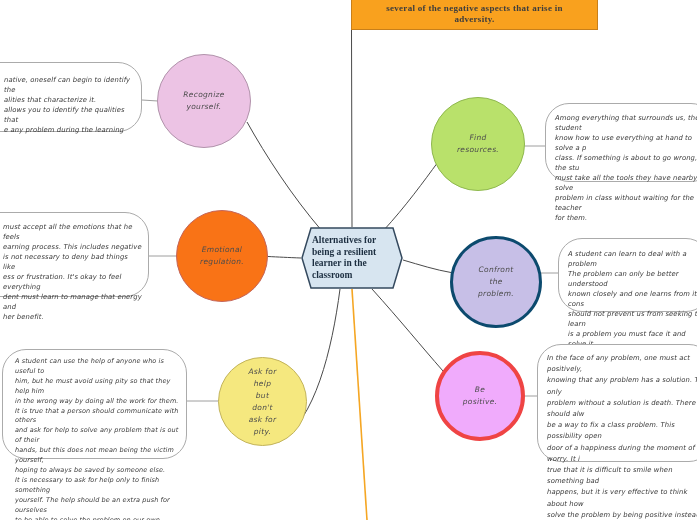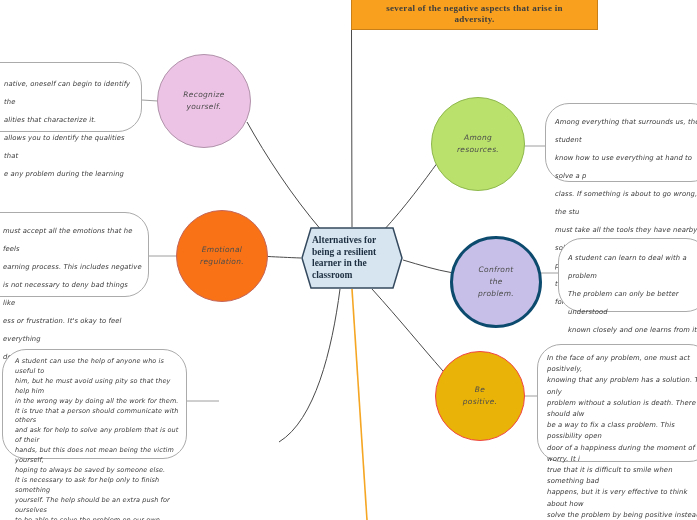--- a/index.html
+++ b/index.html
@@ -36,28 +36,28 @@
   }
   .topic-label{
     font-style:italic;font-size:7.5px;line-height:12px;color:#4c4c4c;
     letter-spacing:.3px;padding:0 28px;
   }
   #circle-recognize {left:157px;top:54px; width:94px;height:94px;background:#ecc3e4;border:1px solid #b193ab;}
   #circle-emotional {left:176px;top:210px;width:92px;height:92px;background:#f97316;border:1px solid #c4665c;}
   #circle-askhelp   {left:218px;top:357px;width:89px;height:89px;background:#f5e87f;border:1px solid #c2b35a;}
   #circle-findres   {left:431px;top:97px; width:94px;height:94px;background:#b9e16b;border:1px solid #8fb84f;}
   #circle-confront  {left:450px;top:236px;width:92px;height:92px;background:#c7bfe7;border:3px solid #0c4a6e;}
-  #circle-bepositive{left:435px;top:351px;width:90px;height:90px;background:#eab308;border:1px solid #ef4444;}
+  #circle-bepositive{left:435px;top:351px;width:90px;height:90px;background:#f0abfc;border:4px solid #ef4444;}
   
   .note{
     position:absolute;background:#ffffff;border:1px solid #ababab;
     border-radius:24px;box-sizing:border-box;z-index:2;
   }
   .note-text{
-    font-style:italic;font-size:6.8px;line-height:18px;color:#3a3a3a;
+    font-style:italic;font-size:6.8px;line-height:10px;color:#3a3a3a;
     white-space:pre-line;letter-spacing:.1px;
   }
   #note-recognize {left:-56px;top:62px; width:198px;height:70px; padding:12px 8px 6px 59px;}
   #note-emotional {left:-52px;top:212px;width:201px;height:85px; padding:9px 6px 6px 54px;}
   #note-askhelp   {left:2px;  top:349px;width:185px;height:110px;padding:7px 6px 6px 12px;}
   #note-askhelp .note-text{font-size:6.5px;line-height:9.9px;}
   #note-findres   {left:545px;top:103px;width:170px;height:79px; padding:9px 4px 6px 9px;}
   #note-confront  {left:558px;top:238px;width:152px;height:74px; padding:10px 4px 6px 9px;}
   #note-bepositive{left:537px;top:344px;width:176px;height:118px;padding:8px 4px 6px 9px;}
   #note-bepositive .note-text{line-height:11.2px;}
@@ -94,22 +94,25 @@
     </svg>
     <div class="central-label">Alternatives for being a resilient learner in the classroom</div>
   </div>
 
   <div class="topic-circle" id="circle-recognize">
     <span class="topic-label">Recognize yourself.</span>
   </div>
   <div class="topic-circle" id="circle-emotional">
     <span class="topic-label">Emotional regulation.</span>
   </div>
+  <div class="topic-circle" id="circle-askhelp">
+    <span class="topic-label">Ask for help but don't ask for pity.</span>
+  </div>
   <div class="topic-circle" id="circle-findres">
-    <span class="topic-label">Among resources.</span>
+    <span class="topic-label">Find resources.</span>
   </div>
   <div class="topic-circle" id="circle-confront">
     <span class="topic-label">Confront the problem.</span>
   </div>
   <div class="topic-circle" id="circle-bepositive">
     <span class="topic-label">Be positive.</span>
   </div>
 
   <div class="note" id="note-recognize">
     <div class="note-text">native, oneself can begin to identify the

